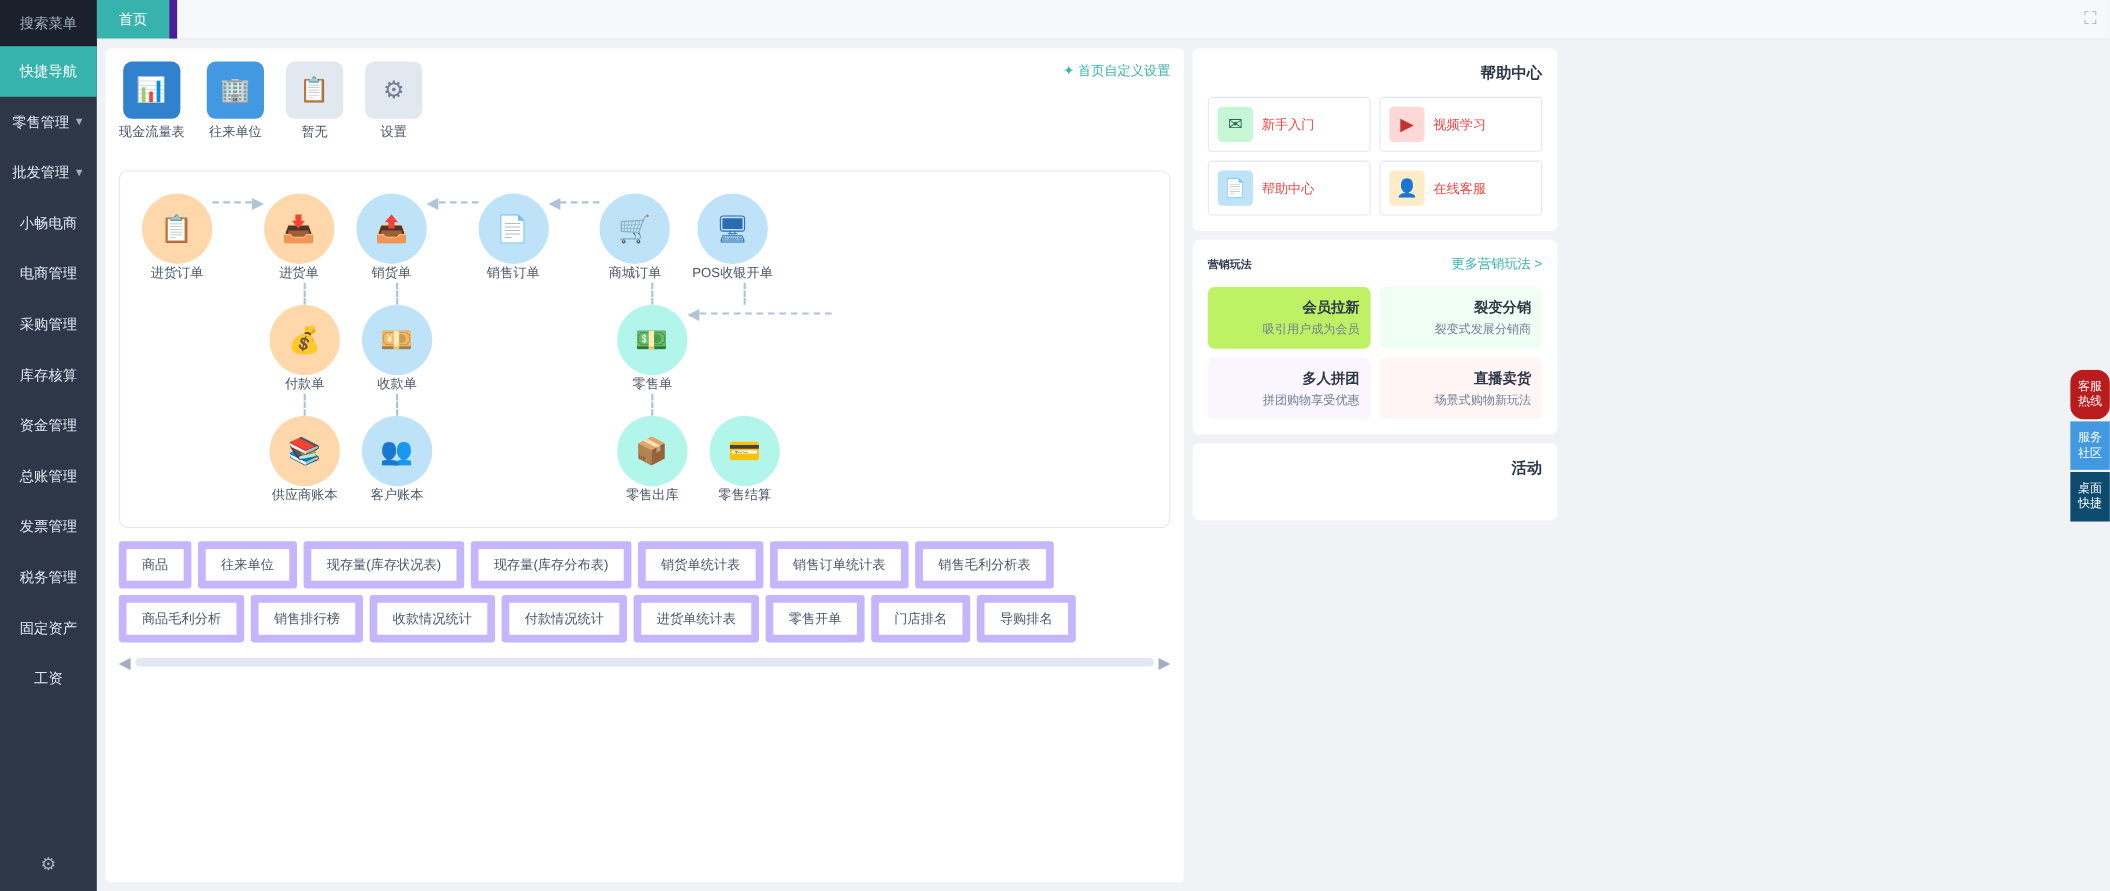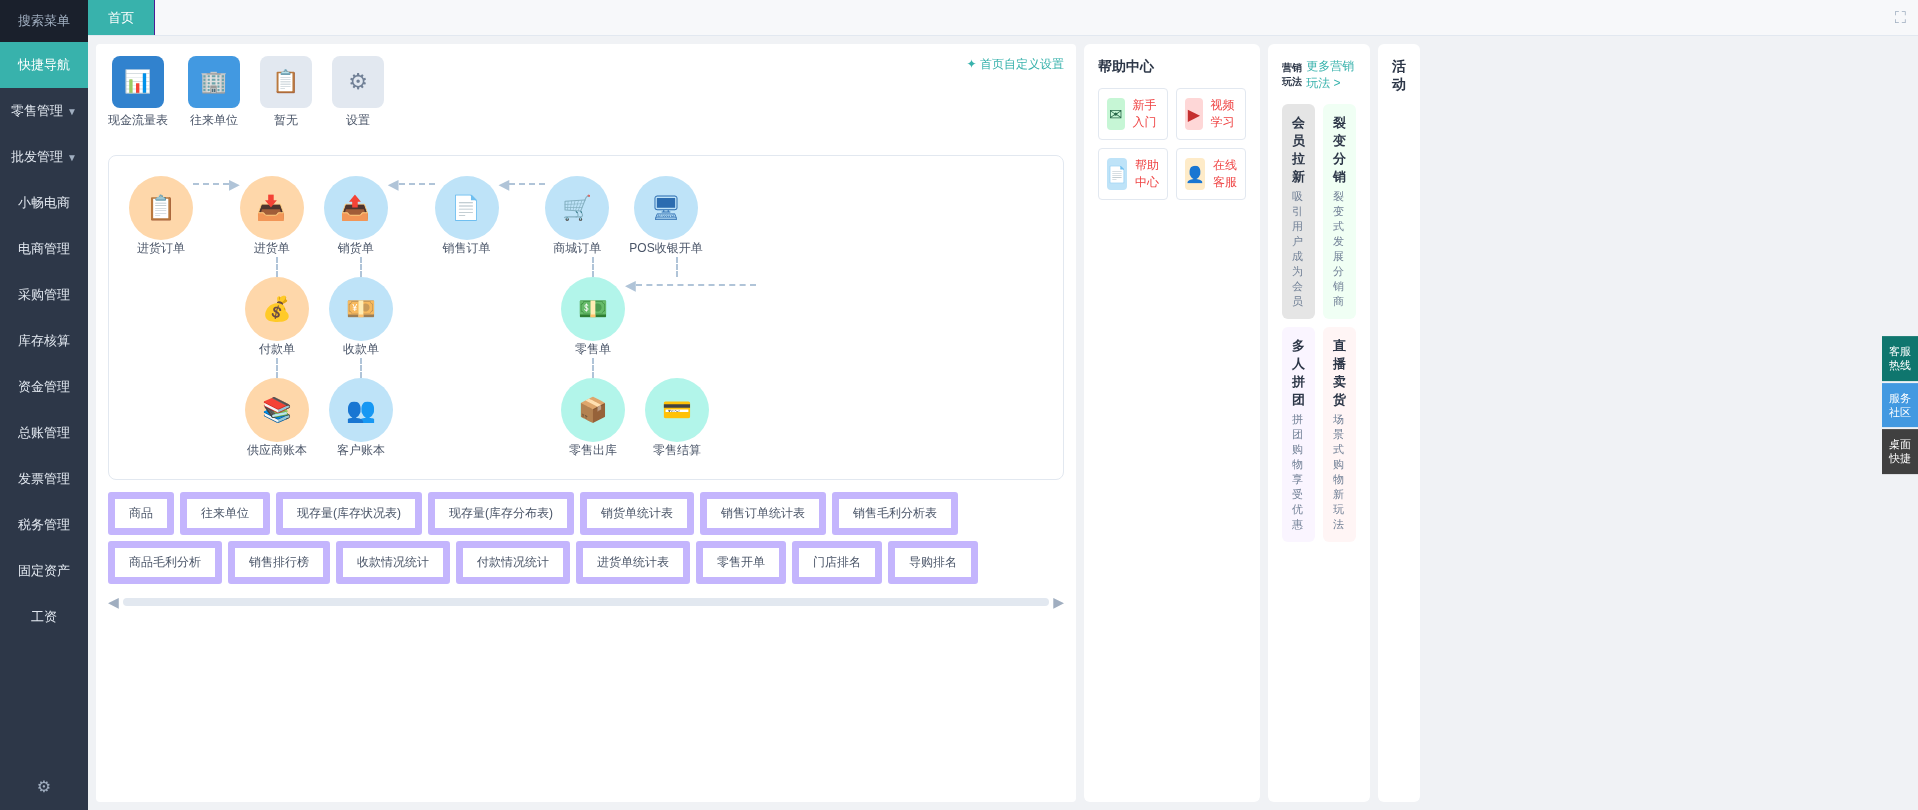--- a/index.html
+++ b/index.html
@@ -69,21 +69,21 @@
       flex-shrink: 0;
     }
     .tab {
       padding: 0 20px;
       height: 100%;
       display: flex;
       align-items: center;
       cursor: pointer;
       font-size: 13px;
       color: #4a5568;
-      border-right: 1px solid #4c1d95;
+      border-right: 7px solid #4c1d95;
     }
     .tab.active {
       background: #38b2ac;
       color: white;
     }
     .tabbar-spacer { flex: 1; }
     .fullscreen-btn {
       padding: 0 12px;
       font-size: 16px;
       color: #a0aec0;
@@ -208,23 +208,24 @@
       background: #e2e8f0;
       border-radius: 4px;
     }
 
     
     .right-panel {
       width: 340px;
       flex-shrink: 0;
       padding: 8px 8px 8px 0;
       display: flex;
-      flex-direction: row;
+      flex-direction: column;
       gap: 8px;
       overflow-y: auto;
+      text-align: right;
     }
 
     .right-card {
       background: white;
       border-radius: 6px;
       padding: 14px;
     }
 
     
     .help-title {
@@ -321,23 +322,23 @@
     }
     .float-btn {
       width: 36px;
       padding: 8px 4px;
       text-align: center;
       font-size: 11px;
       color: white;
       cursor: pointer;
       line-height: 1.3;
     }
-    .float-btn.teal { background: #0f766e; }
+    .float-btn.teal { background: #b91c1c; border-radius: 12px; }
     .float-btn.blue { background: #4299e1; }
-    .float-btn.green { background: #404040; }
+    .float-btn.green { background: #0c4a6e; }
     .flow-node-wrap {
       display: flex;
       flex-direction: column;
       align-items: center;
     }
   </style>
 </head>
 <body>
 
 <div class="sidebar">
@@ -642,21 +643,21 @@
           </div>
         </div>
       </div>
 
       <div class="right-card">
         <div class="marketing-header">
           <div class="marketing-title">营销玩法</div>
           <div class="more-link">更多营销玩法 &gt;</div>
         </div>
         <div class="marketing-grid">
-          <div class="marketing-item" style="background:#e5e5e5;">
+          <div class="marketing-item" style="background:#bef264;">
             <div class="marketing-item-title">会员拉新</div>
             <div class="marketing-item-desc">吸引用户成为会员</div>
           </div>
           <div class="marketing-item" style="background:#f0fff4;">
             <div class="marketing-item-title">裂变分销</div>
             <div class="marketing-item-desc">裂变式发展分销商</div>
           </div>
           <div class="marketing-item" style="background:#faf5ff;">
             <div class="marketing-item-title">多人拼团</div>
             <div class="marketing-item-desc">拼团购物享受优惠</div>

